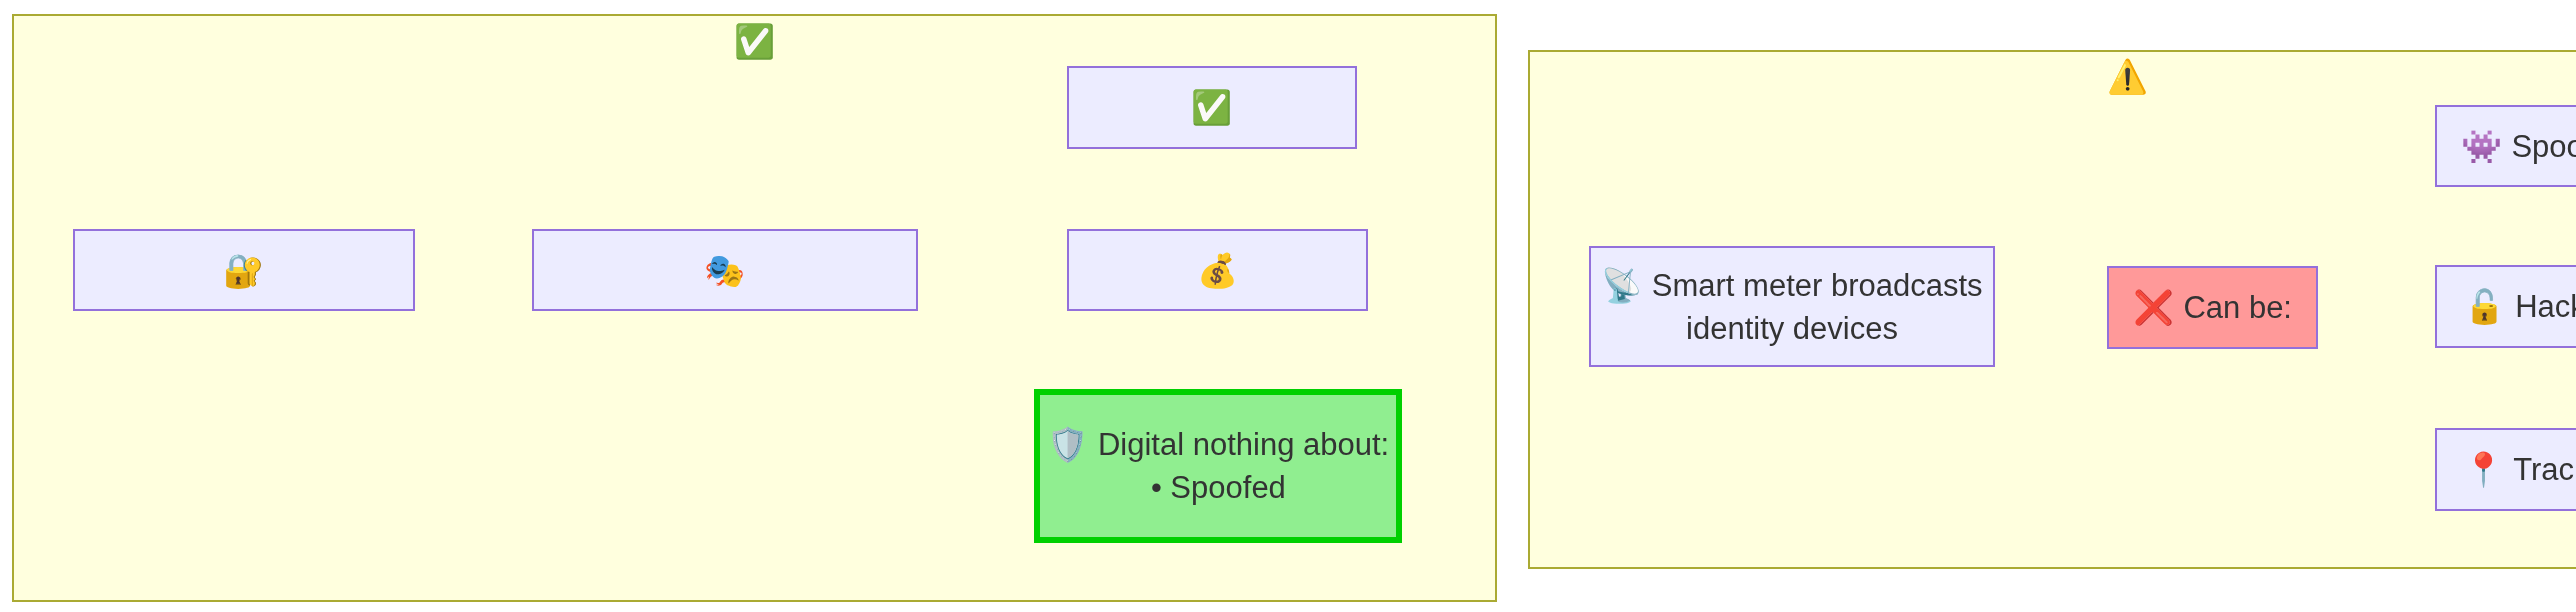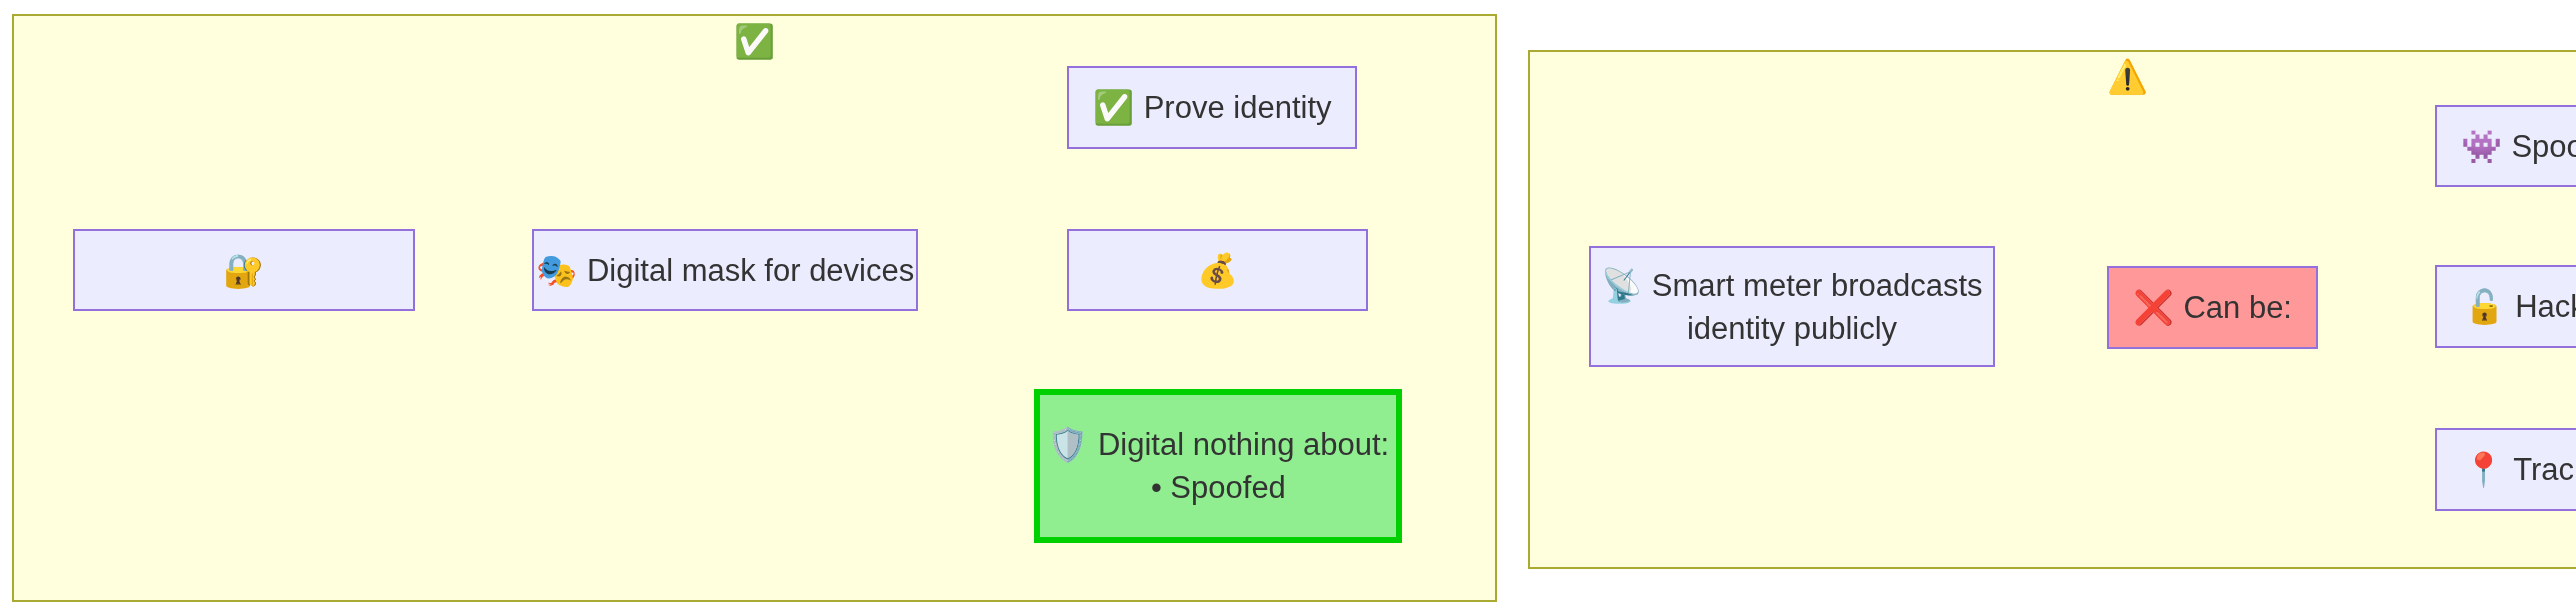--- a/index.html
+++ b/index.html
@@ -91,27 +91,25 @@
         <span class="icon">✅</span>
       </div>
       <div class="node" style="left: 59px; top: 213px; width: 342px; height: 82px;">
         <div class="line">
           <span class="icon">🔐</span>
         </div>
       </div>
       <div class="node" style="left: 518px; top: 213px; width: 386px; height: 82px;">
         <div class="line">
           <span class="icon">🎭</span>
-          <span>Digital mask for devices</span>
         </div>
       </div>
       <div class="node" style="left: 1053px; top: 50px; width: 290px; height: 83px;">
         <div class="line">
           <span class="icon">✅</span>
-          <span>Prove identity</span>
         </div>
       </div>
       <div class="node" style="left: 1053px; top: 213px; width: 301px; height: 82px;">
         <div class="line">
           <span class="icon">💰</span>
         </div>
       </div>
       <div class="node green" style="left: 1020px; top: 373px; width: 368px; height: 154px;">
         <div class="line">
           <span class="icon">🛡️</span>
@@ -125,21 +123,21 @@
     <div class="panel" style="left: 1528px; top: 50px; width: 1200px; height: 519px;">
       <div class="panel-title">
         <span class="icon">⚠️</span>
       </div>
       <div class="node" style="left: 59px; top: 194px; width: 406px; height: 121px;">
         <div class="line">
           <span class="icon">📡</span>
           <span>Smart meter broadcasts</span>
         </div>
         <div class="line">
-          <span>identity publicly</span>
+          <span>identity devices</span>
         </div>
       </div>
       <div class="node red" style="left: 577px; top: 214px; width: 211px; height: 83px;">
         <div class="line">
           <span class="icon">❌</span>
           <span>Can be:</span>
         </div>
       </div>
       <div class="node" style="left: 905px; top: 53px; width: 218px; height: 82px;">
         <div class="line">

